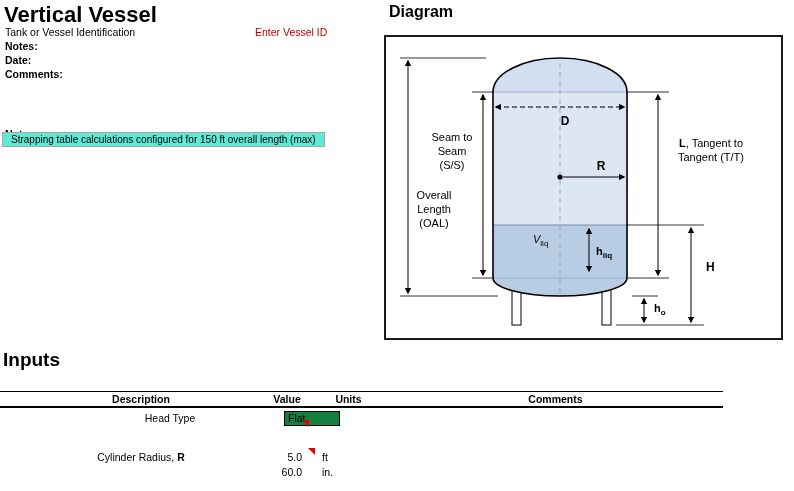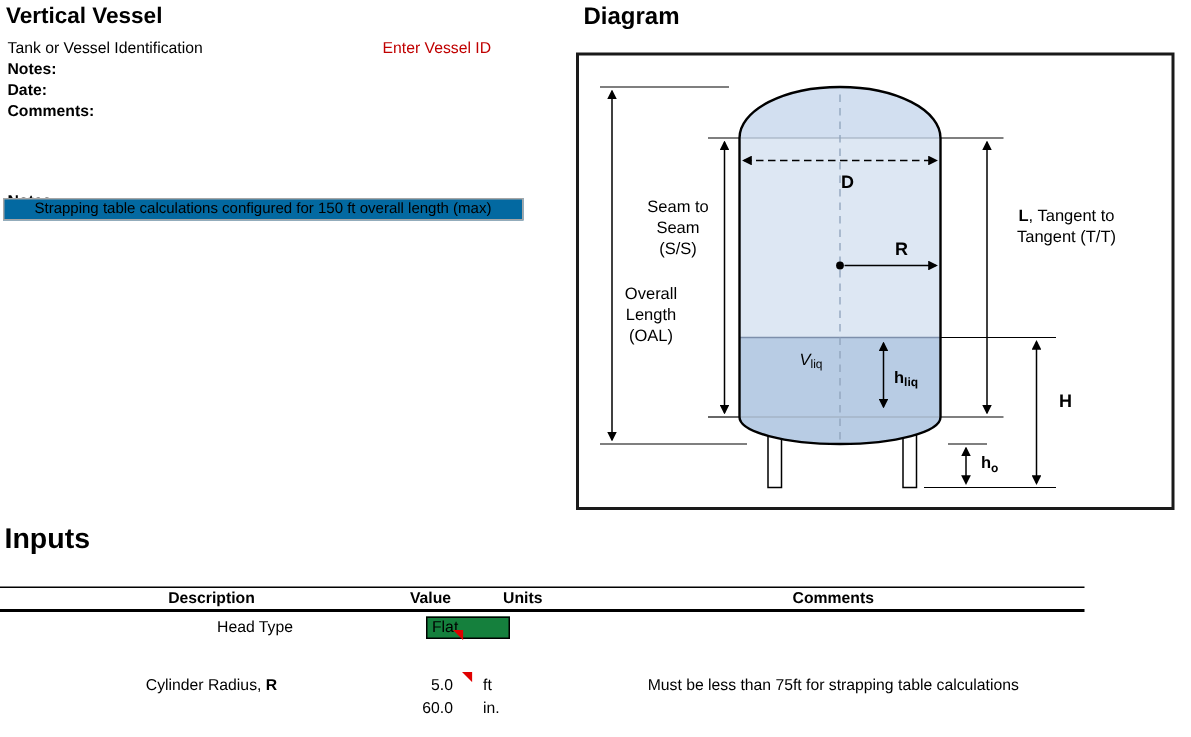--- a/index.html
+++ b/index.html
@@ -3,26 +3,26 @@
 <meta charset="utf-8">
 <style>
   * { margin:0; padding:0; box-sizing:border-box; }
   html,body { background:#fff; }
   body {
     width:794px; height:491px; position:relative; overflow:hidden;
     font-family:"Liberation Sans", sans-serif; color:#000; font-size:10.5px;
   }
   .abs { position:absolute; }
   .bold { font-weight:bold; }
-  .title { left:4px; top:2px; font-size:15px; font-weight:bold; }
+  .title { left:4px; top:2px; font-size:22px; font-weight:bold; }
   .red { color:#c00000; }
   .small { font-size:10.5px; }
   .underline { text-decoration:underline; }
   .section-head { font-size:16px; font-weight:bold; }
-  .notes-box { border:1px solid #a6a6a6; padding:1px 20px; font-size:10px; display:inline-block; background:#0369a1; }
+  .notes-box { border:1px solid #a6a6a6; padding:1px 8px; font-size:10px; display:inline-block; background:#5eead4; }
   .diagram-box { left:384px; top:35px; width:399px; height:305px; border:2px solid #1a1a1a; background:#fff; }
   svg text { font-family:"Liberation Sans", sans-serif; font-size:11px; fill:#000; }
   svg text.blbl { font-size:12px; font-weight:bold; }
   .dim { stroke:#000; stroke-width:1; fill:none; }
   .ext { stroke:#000; stroke-width:0.8; fill:none; }
   .seam { stroke:#9aa7b8; stroke-width:0.8; }
   .trow { position:absolute; left:0; width:723px; display:grid; grid-template-columns:252px 70px 53px 1fr; align-items:center; font-size:10.5px; }
   .thead { top:391px; height:17px; border-top:1px solid #000; border-bottom:2px solid #000; font-weight:bold; }
   .c-desc { text-align:center; padding-left:30px; }
   .c-val  { text-align:right; padding-right:20px; }
@@ -137,21 +137,20 @@
       <div class="flat-cell">Flat</div>
     </div>
     <div class="c-unit"></div>
     <div class="c-com"></div>
   </div>
 
   <div class="trow" style="top:449px; height:15px;">
     <div class="c-desc"><span>Cylinder Radius, </span><span class="bold">R</span></div>
     <div class="c-val">5.0</div>
     <div class="c-unit">ft</div>
-    <div class="c-com">Must be less than 75ft for strapping table calculations</div>
   </div>
 
   <div class="trow" style="top:464px; height:15px;">
     <div class="c-desc"></div>
     <div class="c-val">60.0</div>
     <div class="c-unit">in.</div>
     <div class="c-com"></div>
   </div>
 
   <div class="tri" style="left:302px; top:420px;"></div>

